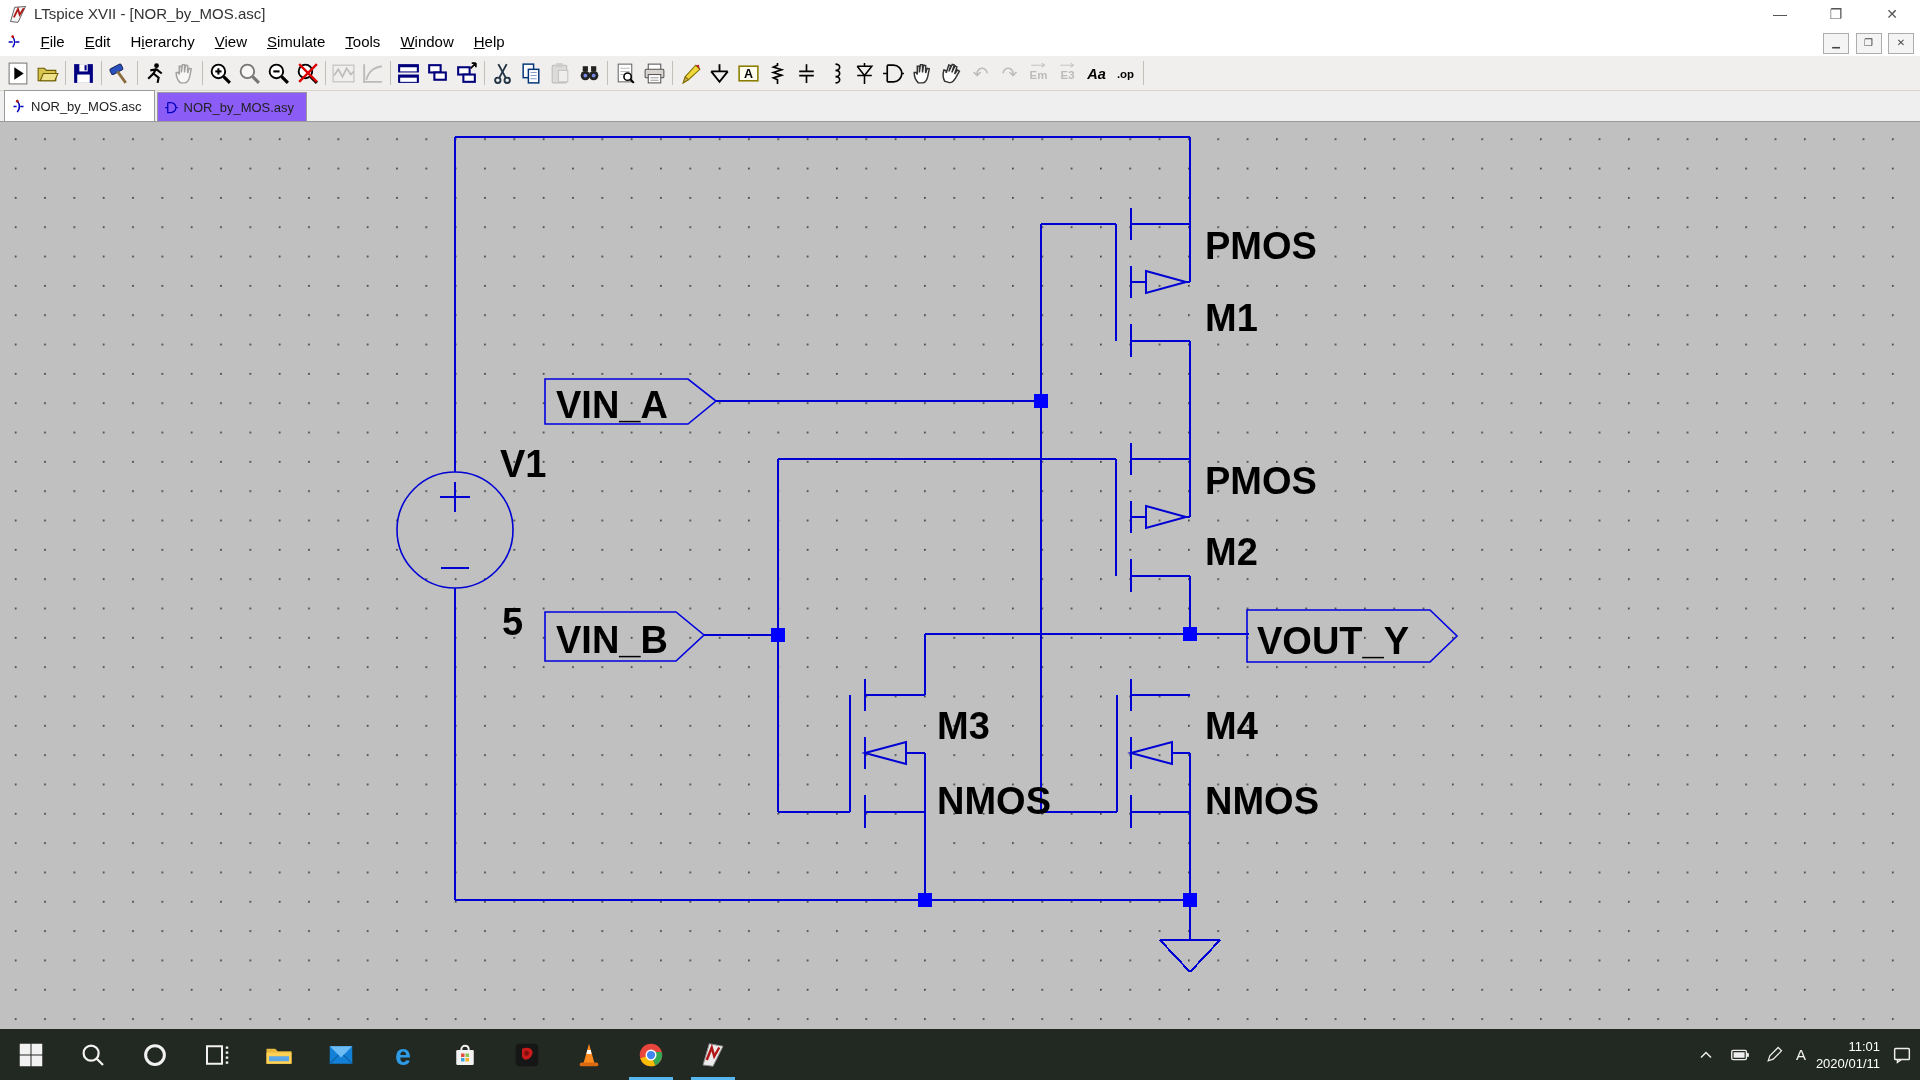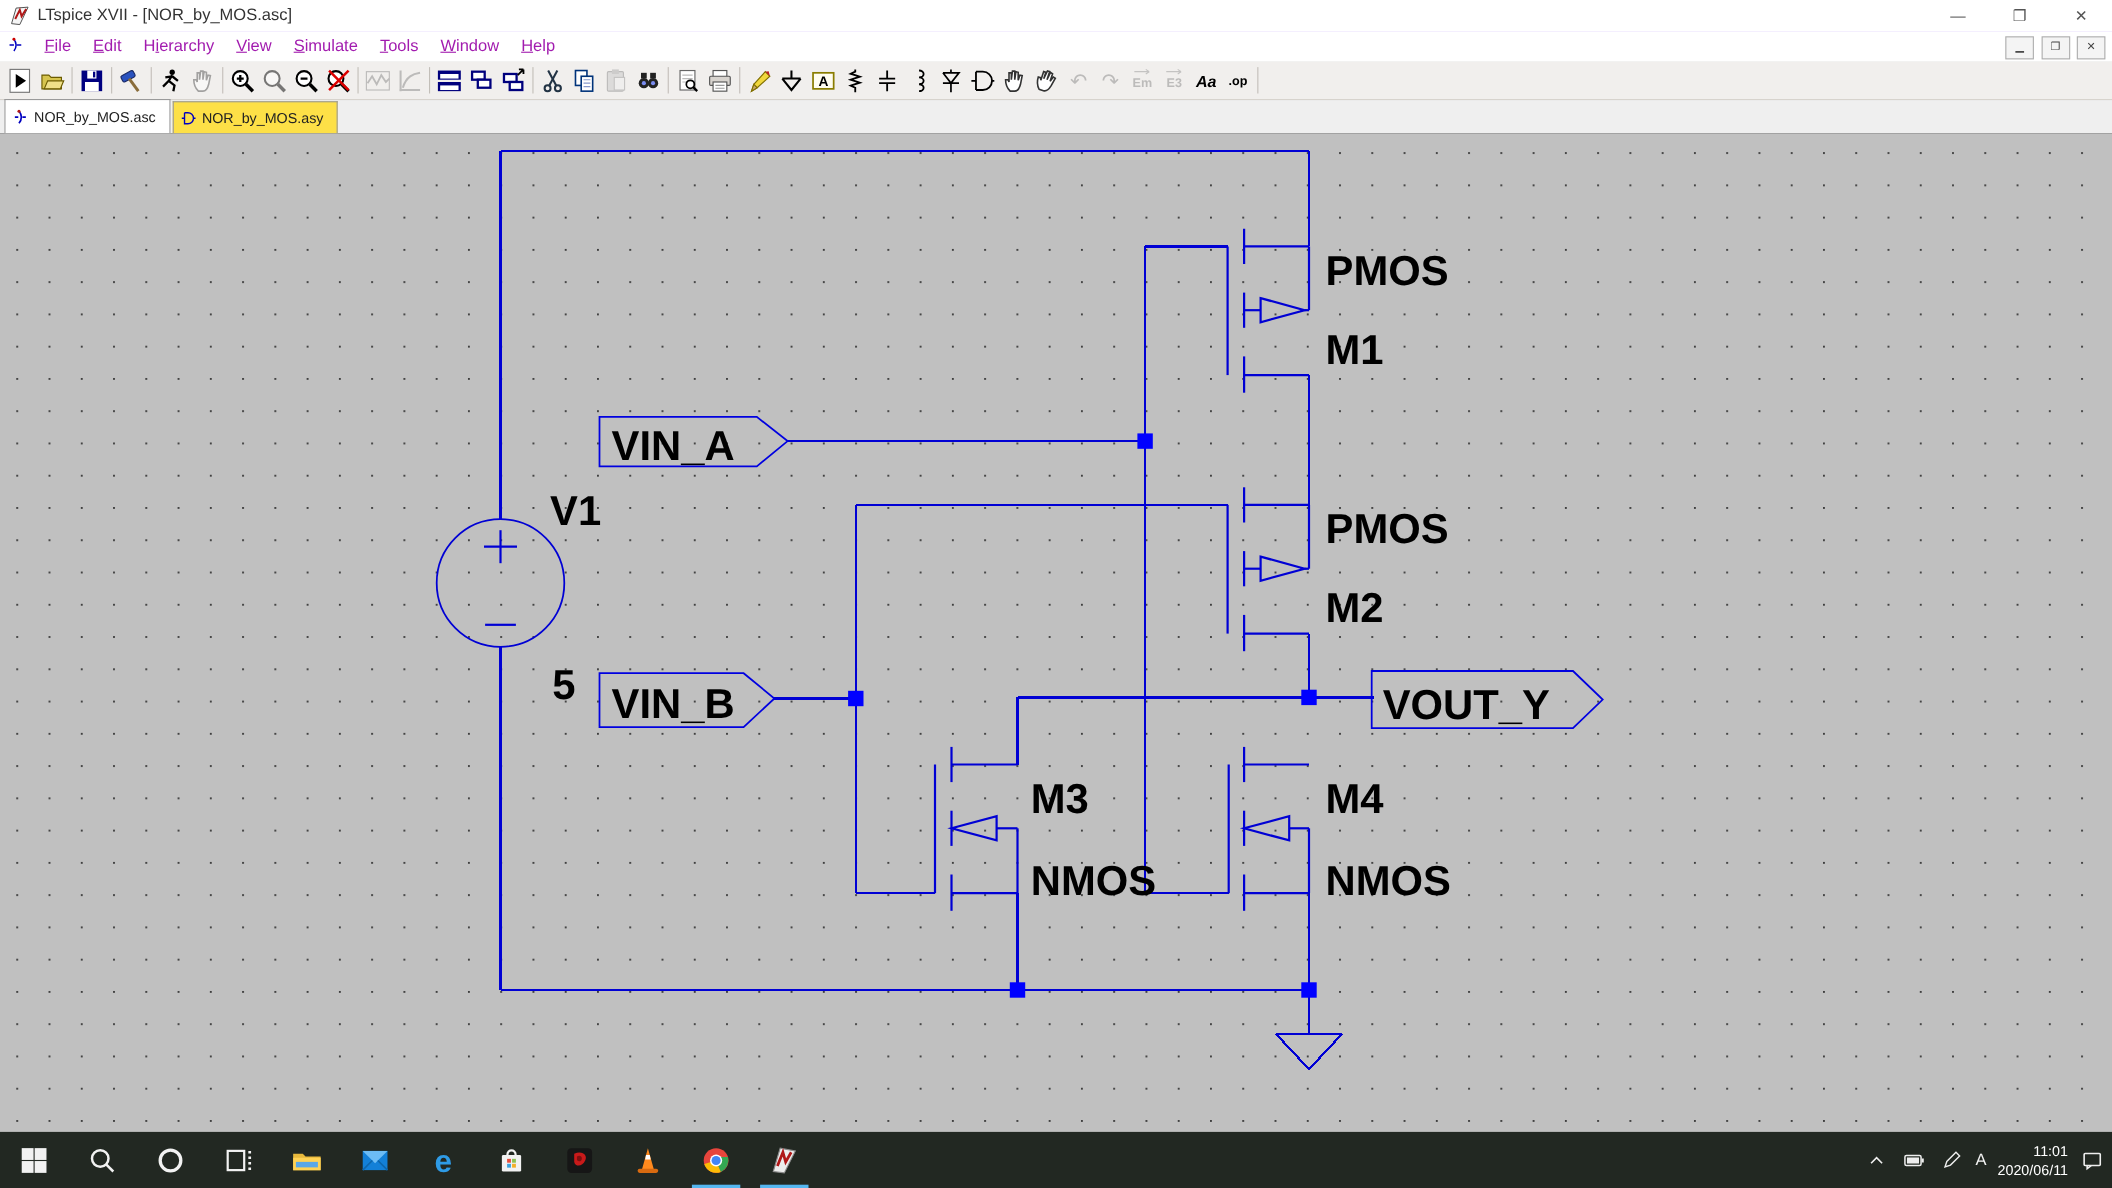--- a/index.html
+++ b/index.html
@@ -4,34 +4,34 @@
 <style>
   html,body{margin:0;padding:0;width:1920px;height:1080px;overflow:hidden;
     font-family:"Liberation Sans",sans-serif;background:#c0c0c0;position:relative;}
   .abs{position:absolute;}
   
   #titlebar{left:0;top:0;width:1920px;height:29px;background:#ffffff;border-bottom:3px solid #8b5cf6;}
   #titlebar .title{left:34px;top:5px;font-size:15px;color:#333;}
   .wctl{top:0;width:56px;height:29px;text-align:center;line-height:29px;font-size:14px;color:#555;}
   
   #menubar{left:0;top:29px;width:1920px;height:27px;background:#ffffff;border-bottom:1px solid #e2e2e2;}
-  .menu-item{display:inline-block;padding:4px 10px;font-size:15px;color:#a21caf;cursor:default;}
+  .menu-item{display:inline-block;padding:4px 10px;font-size:15px;color:#000000;cursor:default;}
   .mdi-btn{display:inline-block;width:24px;height:19px;border:1px solid #adadad;background:#f4f4f4;
     text-align:center;line-height:17px;font-size:10px;color:#444;margin-left:2px;}
   
   #toolbar{left:0;top:56px;width:1920px;height:35px;background:#f1efed;border-bottom:1px solid #d7d3cd;
     display:flex;align-items:center;padding-left:4px;box-sizing:border-box;}
   .tbtn{width:29px;height:29px;display:flex;align-items:center;justify-content:center;flex:0 0 auto;}
   .tsep{width:1px;height:24px;background:#c2beb8;margin:0 3px;flex:0 0 auto;}
   .grayed{opacity:.5;filter:grayscale(1);}
   
   #tabbar{left:0;top:91px;width:1920px;height:31px;background:#efefef;border-bottom:1px solid #9a9a9a;
     display:flex;align-items:flex-end;padding-left:4px;box-sizing:border-box;}
   .tab{height:28px;display:flex;align-items:center;padding:0 12px 0 6px;font-size:13px;color:#222;
-    border:1px solid #9a9a9a;border-bottom:none;margin-right:2px;background:#fde047;}
+    border:1px solid #9a9a9a;border-bottom:none;margin-right:2px;background:#8b5cf6;}
   .tab.active{background:#ffffff;height:30px;align-items:center;}
   .tab svg{margin-right:5px;}
   
   #canvas{left:0;top:122px;width:1920px;height:907px;background:#c0c0c0;}
   
   #taskbar{left:0;top:1029px;width:1920px;height:51px;background:#222822;display:flex;align-items:center;}
   .tb-app{width:62px;height:51px;display:flex;align-items:center;justify-content:center;position:relative;flex:0 0 auto;}
   .tb-app .underline{position:absolute;bottom:0;left:9px;width:44px;height:3px;}
   #tray{position:absolute;right:6px;top:0;height:51px;display:flex;align-items:center;gap:10px;color:#eee;}
   #clock{text-align:right;font-size:13px;line-height:17px;color:#ffffff;}
@@ -568,21 +568,21 @@
         </svg>
       </span>
     <span class="trayico">
       <svg width="20" height="20" viewBox="0 0 24 24">
           <path d="M5 19 L7 13 L17 3 L21 7 L11 17 Z" fill="none" stroke="#eee" stroke-width="1.5"></path>
         </svg>
       </span>
     <span id="ime-a">A</span>
     <span id="clock">
       <div>11:01</div>
-      <div>2020/06/11</div>
+      <div>2020/01/11</div>
     </span>
     <span class="trayico">
       <svg width="22" height="22" viewBox="0 0 24 24">
           <rect x="4" y="5" width="16" height="12" rx="1" fill="none" stroke="#eee" stroke-width="1.6"></rect>
           <path d="M7 17 V20 L11 17" fill="none" stroke="#eee" stroke-width="1.6"></path>
         </svg>
       </span>
   </div>
 </div>
 

